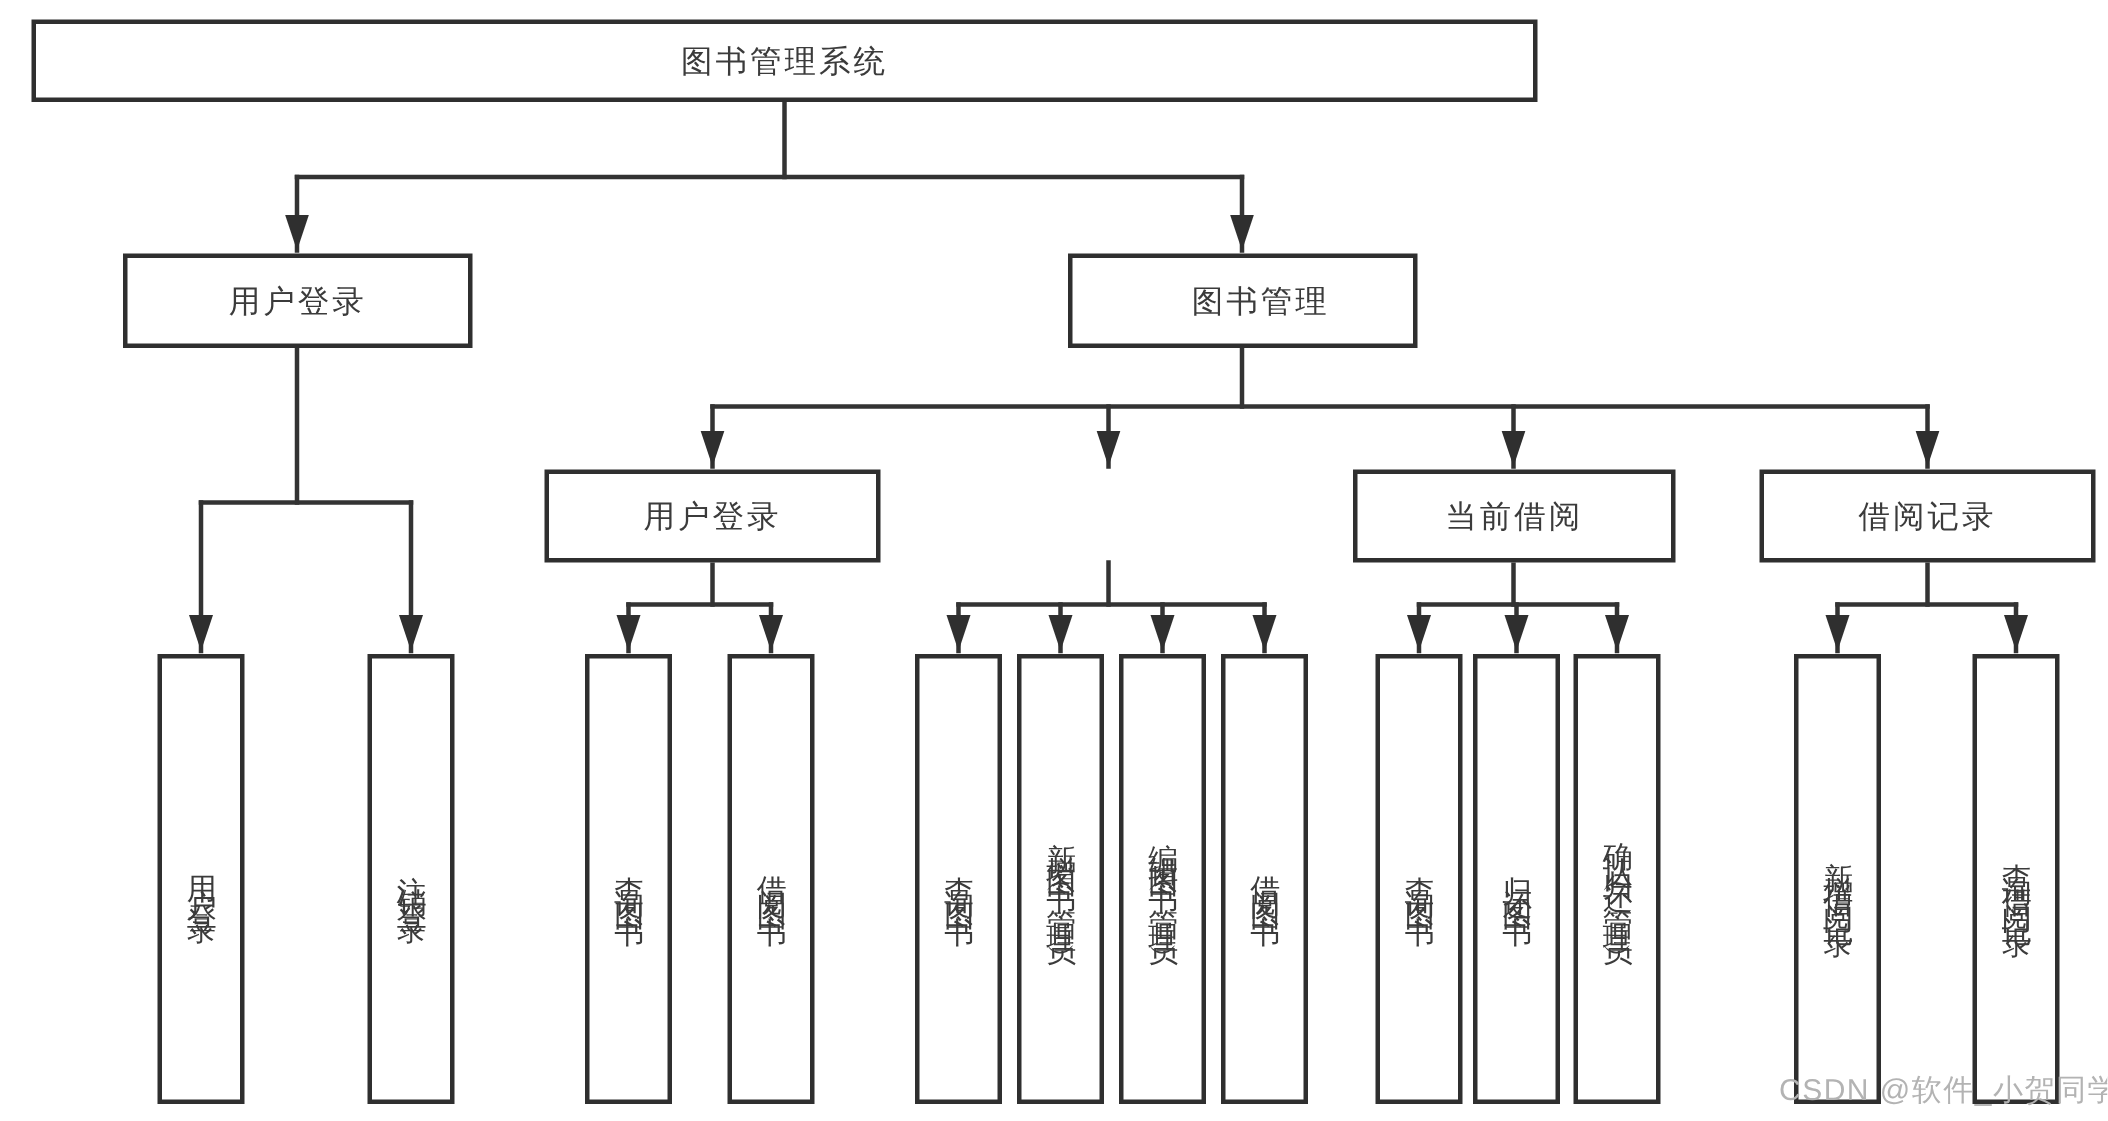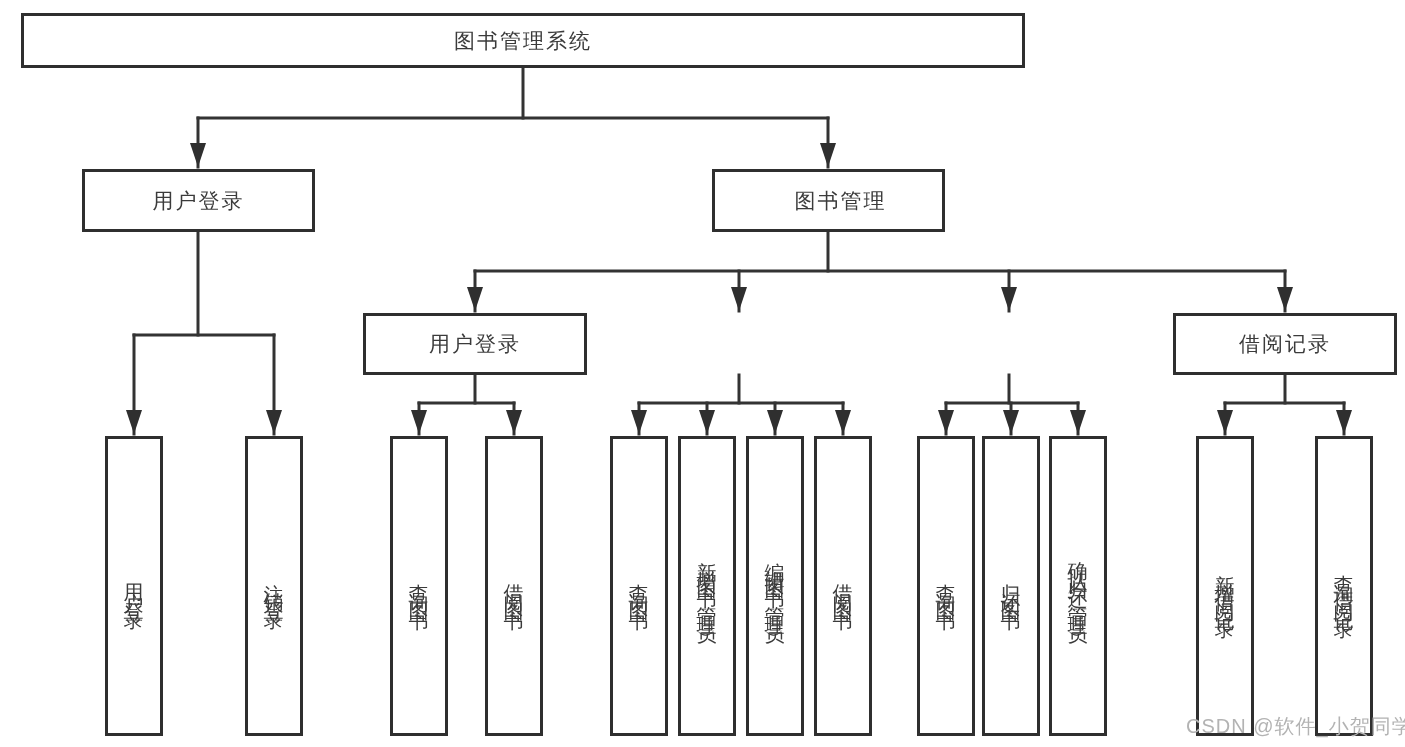--- a/index.html
+++ b/index.html
@@ -131,20 +131,23 @@
   <div class="box" style="left:82px;top:169px;width:233px;height:63px;">
     <span class="h-label">用户登录</span>
   </div>
   <div class="box" style="left:712px;top:169px;width:233px;height:63px;padding-left:24px;">
     <span class="h-label">图书管理</span>
   </div>
 
   <div class="box" style="left:363px;top:313px;width:224px;height:62px;">
     <span class="h-label">用户登录</span>
   </div>
+  <div class="box" style="left:902px;top:313px;width:215px;height:62px;">
+    <span class="h-label">当前借阅</span>
+  </div>
   <div class="box" style="left:1173px;top:313px;width:224px;height:62px;">
     <span class="h-label">借阅记录</span>
   </div>
 
   <div class="box v-box" style="left:105px;top:436px;width:58px;height:300px;">
     <span class="v-label">用户登录</span>
   </div>
   <div class="box v-box" style="left:245px;top:436px;width:58px;height:300px;">
     <span class="v-label">注销登录</span>
   </div>

